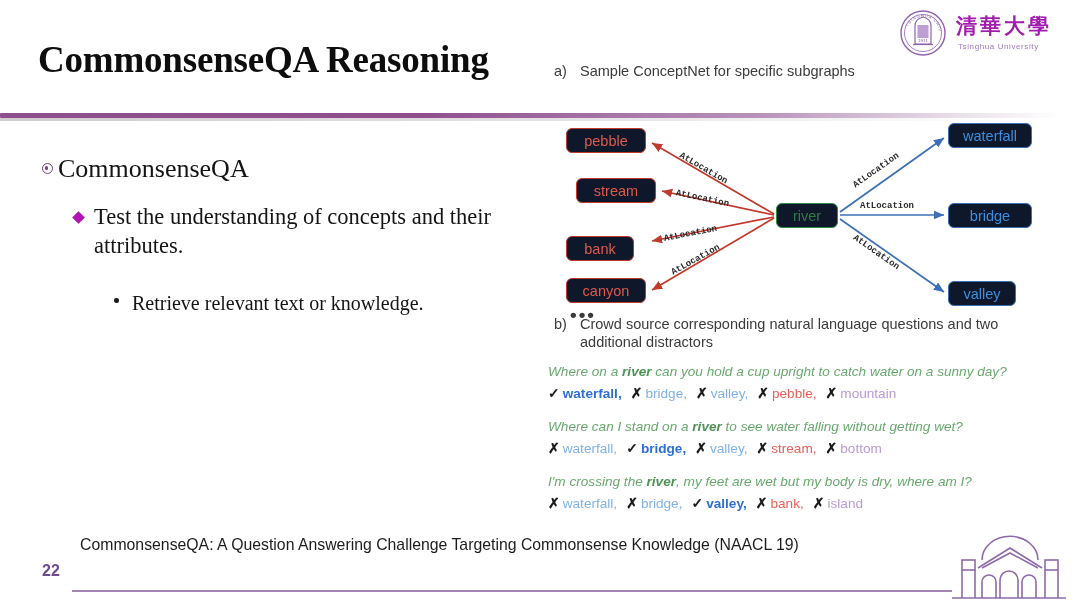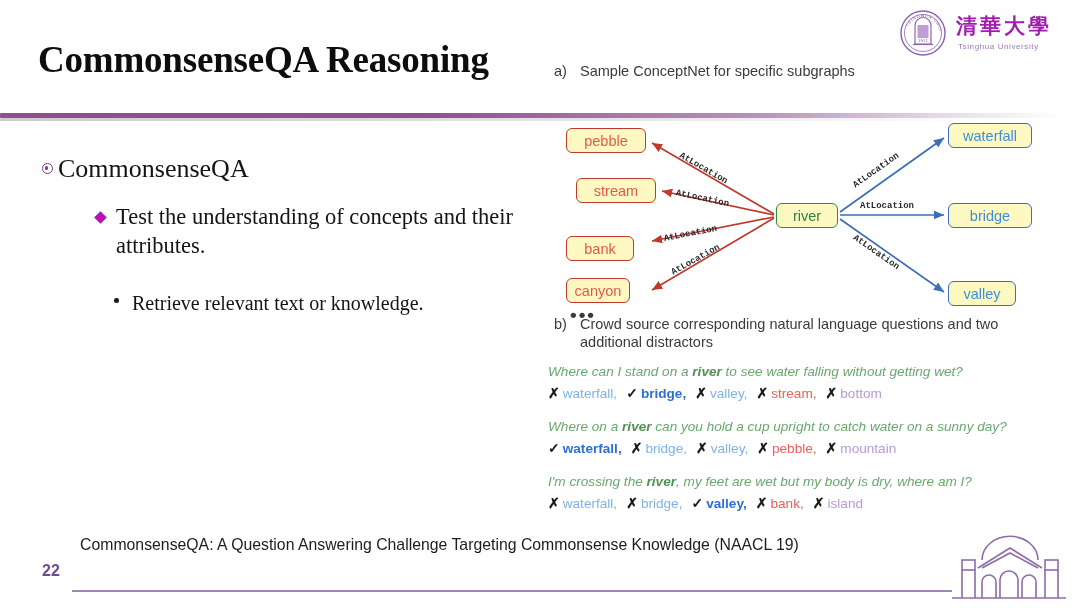--- a/index.html
+++ b/index.html
@@ -85,21 +85,20 @@
   .lvl1-text {
     font-size: 26px;
     line-height: 34px;
     color: #141414;
   }
 
   .lvl2-row {
     display: flex;
     align-items: flex-start;
     margin-left: 38px;
-    justify-content: flex-end;
   }
   .lvl2-bullet {
     flex: 0 0 20px;
     padding-top: 11px;
     display: flex;
     justify-content: flex-start;
   }
   .diamond {
     width: 9px;
     height: 9px;
@@ -172,31 +171,31 @@
     left: 0; top: 0;
   }
   .node {
     position: absolute;
     box-sizing: border-box;
     border-radius: 6px;
     display: flex;
     align-items: center;
     justify-content: center;
     font-size: 14.5px;
-    background: #fef9c3;
+    background: #0f172a;
     height: 25px;
   }
   .node-red { border: 1.6px solid #c0392b; color: #e05a4a; }
   .node-blue { border: 1.6px solid #3b6fb6; color: #3e8ede; }
   .node-green { border: 1.6px solid #2e8b45; color: #2f7d46; }
 
   #node-pebble   { left: 18px;  top: 40px;  width: 80px; }
   #node-stream   { left: 28px;  top: 90px;  width: 80px; }
   #node-bank     { left: 18px;  top: 148px; width: 68px; }
-  #node-canyon   { left: 18px;  top: 190px; width: 64px; }
+  #node-canyon   { left: 18px;  top: 190px; width: 80px; }
   #node-river    { left: 228px; top: 115px; width: 62px; }
   #node-waterfall{ left: 400px; top: 35px;  width: 84px; }
   #node-bridge   { left: 400px; top: 115px; width: 84px; }
   #node-valley   { left: 400px; top: 193px; width: 68px; }
 
   #ellipsis {
     position: absolute;
     left: 22px;
     top: 222px;
     font-size: 19px;
@@ -427,26 +426,26 @@
     <div id="ellipsis">•••</div>
   </div>
 
   <div class="fig-caption" id="caption-b">
     <span class="marker">b)</span>
     <span>Crowd source corresponding natural language questions and two additional distractors</span>
   </div>
 
   <div id="qa">
       <div class="qa-group">
+        <div class="qa-question">Where on a <b>river</b> can you hold a cup upright to catch water on a sunny day?</div>
+        <div class="qa-answers"><span class="mark">✓</span><span class="ans ans-correct">waterfall,</span><span class="mark">✗</span><span class="ans ans-blue">bridge,</span><span class="mark">✗</span><span class="ans ans-blue">valley,</span><span class="mark">✗</span><span class="ans ans-red">pebble,</span><span class="mark">✗</span><span class="ans ans-purple">mountain</span></div>
+      </div>
+      <div class="qa-group">
         <div class="qa-question">Where can I stand on a <b>river</b> to see water falling without getting wet?</div>
         <div class="qa-answers"><span class="mark">✗</span><span class="ans ans-blue">waterfall,</span><span class="mark">✓</span><span class="ans ans-correct">bridge,</span><span class="mark">✗</span><span class="ans ans-blue">valley,</span><span class="mark">✗</span><span class="ans ans-red">stream,</span><span class="mark">✗</span><span class="ans ans-purple">bottom</span></div>
-      </div>
-      <div class="qa-group">
-        <div class="qa-question">Where on a <b>river</b> can you hold a cup upright to catch water on a sunny day?</div>
-        <div class="qa-answers"><span class="mark">✓</span><span class="ans ans-correct">waterfall,</span><span class="mark">✗</span><span class="ans ans-blue">bridge,</span><span class="mark">✗</span><span class="ans ans-blue">valley,</span><span class="mark">✗</span><span class="ans ans-red">pebble,</span><span class="mark">✗</span><span class="ans ans-purple">mountain</span></div>
       </div>
       <div class="qa-group">
         <div class="qa-question">I'm crossing the <b>river</b>, my feet are wet but my body is dry, where am I?</div>
         <div class="qa-answers"><span class="mark">✗</span><span class="ans ans-blue">waterfall,</span><span class="mark">✗</span><span class="ans ans-blue">bridge,</span><span class="mark">✓</span><span class="ans ans-correct">valley,</span><span class="mark">✗</span><span class="ans ans-red">bank,</span><span class="mark">✗</span><span class="ans ans-purple">island</span></div>
       </div>
     </div>
 </div>
 
 <div id="citation">CommonsenseQA: A Question Answering Challenge Targeting Commonsense Knowledge (NAACL 19)</div>
 <div id="page-number">22</div>

